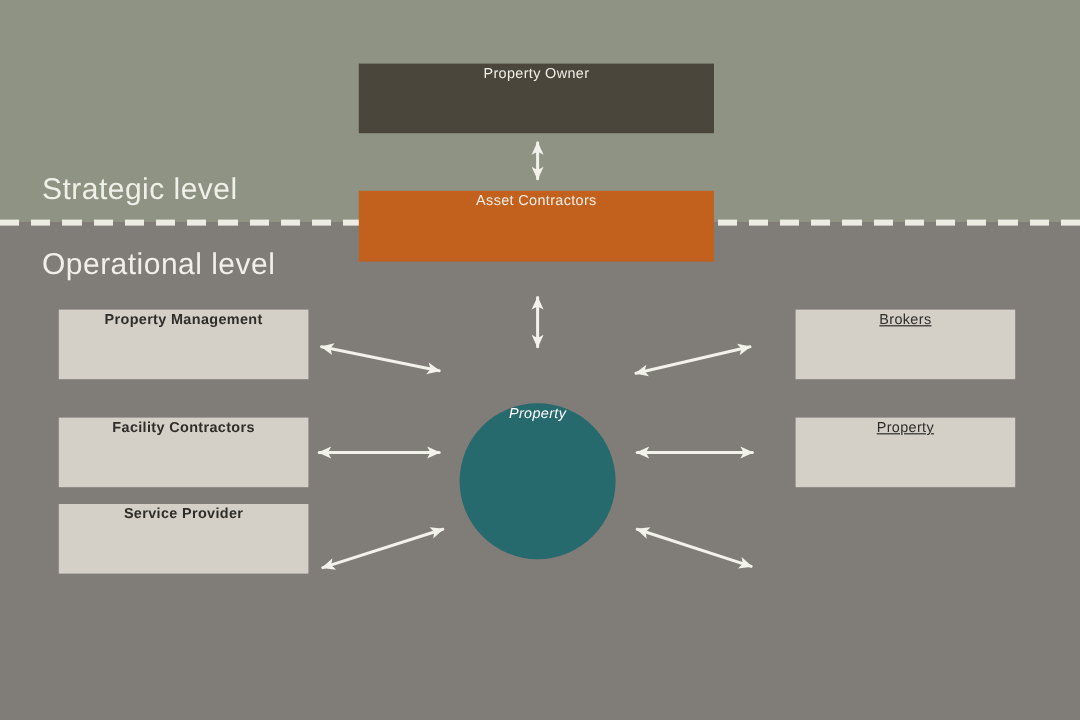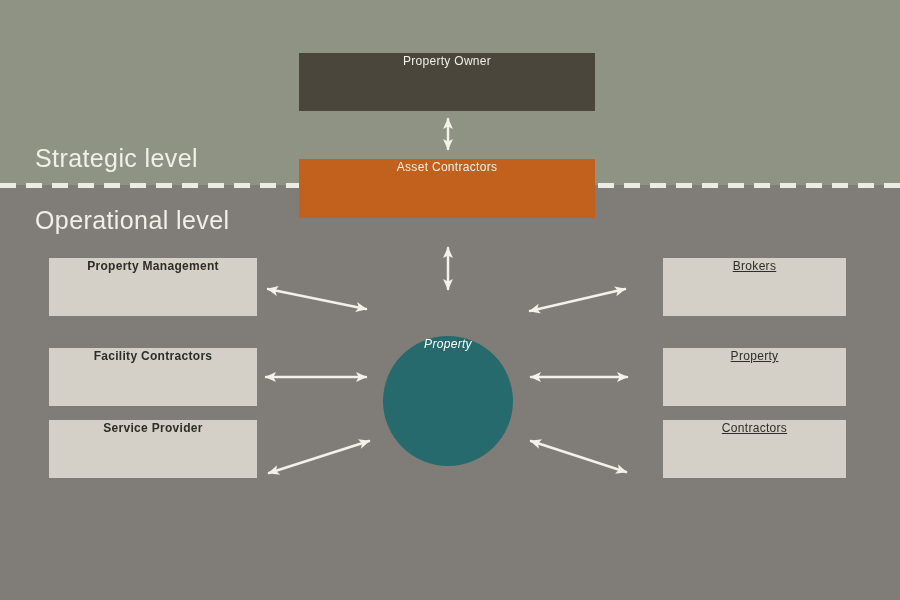--- a/index.html
+++ b/index.html
@@ -138,17 +138,14 @@
   <div class="node node-light box-left row-2">
     <span>Service Provider</span>
   </div>
 
   <div class="node node-light box-right row-0">
     <span>Brokers</span>
   </div>
   <div class="node node-light box-right row-1">
     <span>Property</span>
   </div>
-  <div class="node node-light box-right row-2">
-    <span>Contractors</span>
-  </div>
 
 </div>
 
 </body></html>

